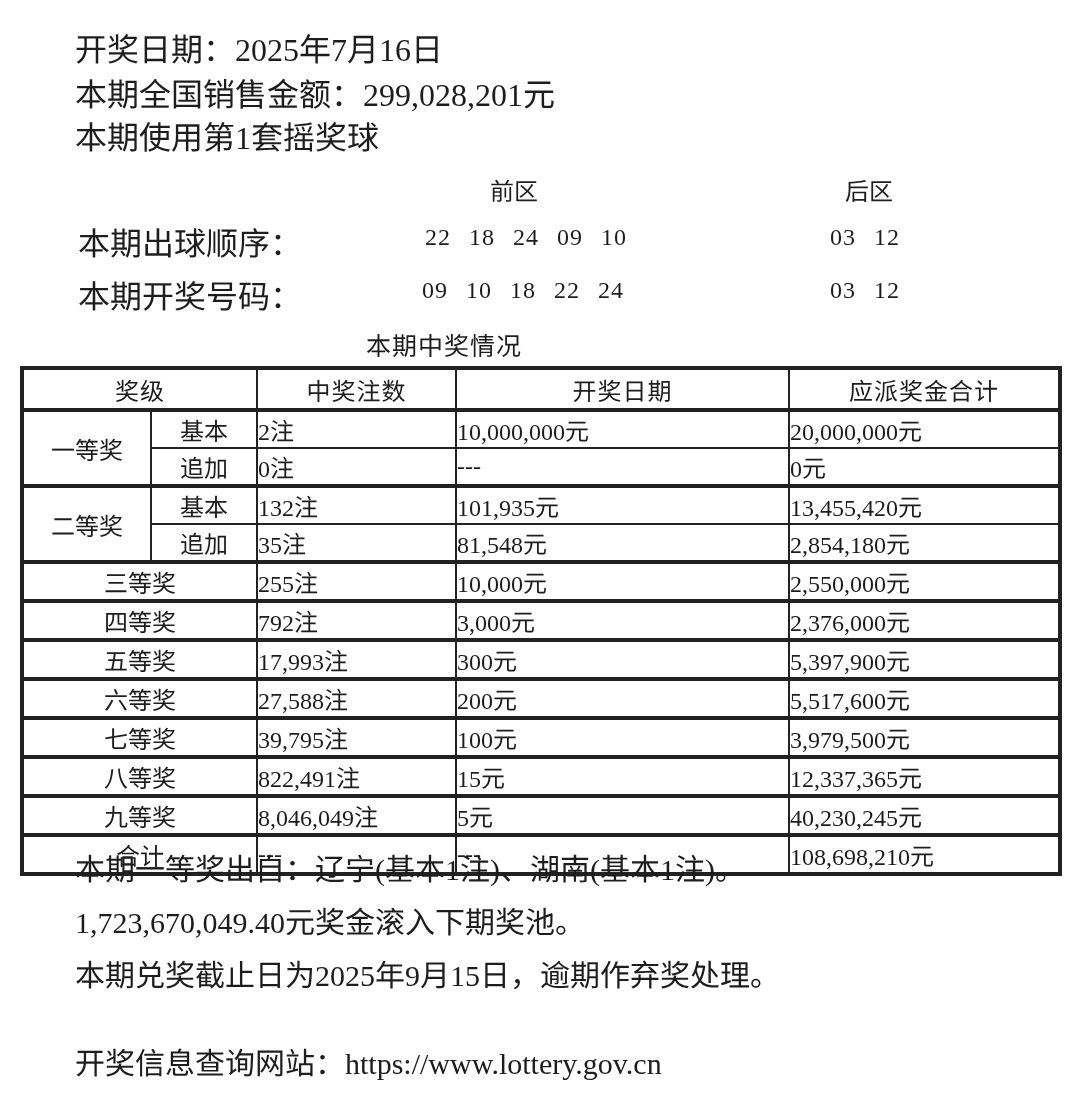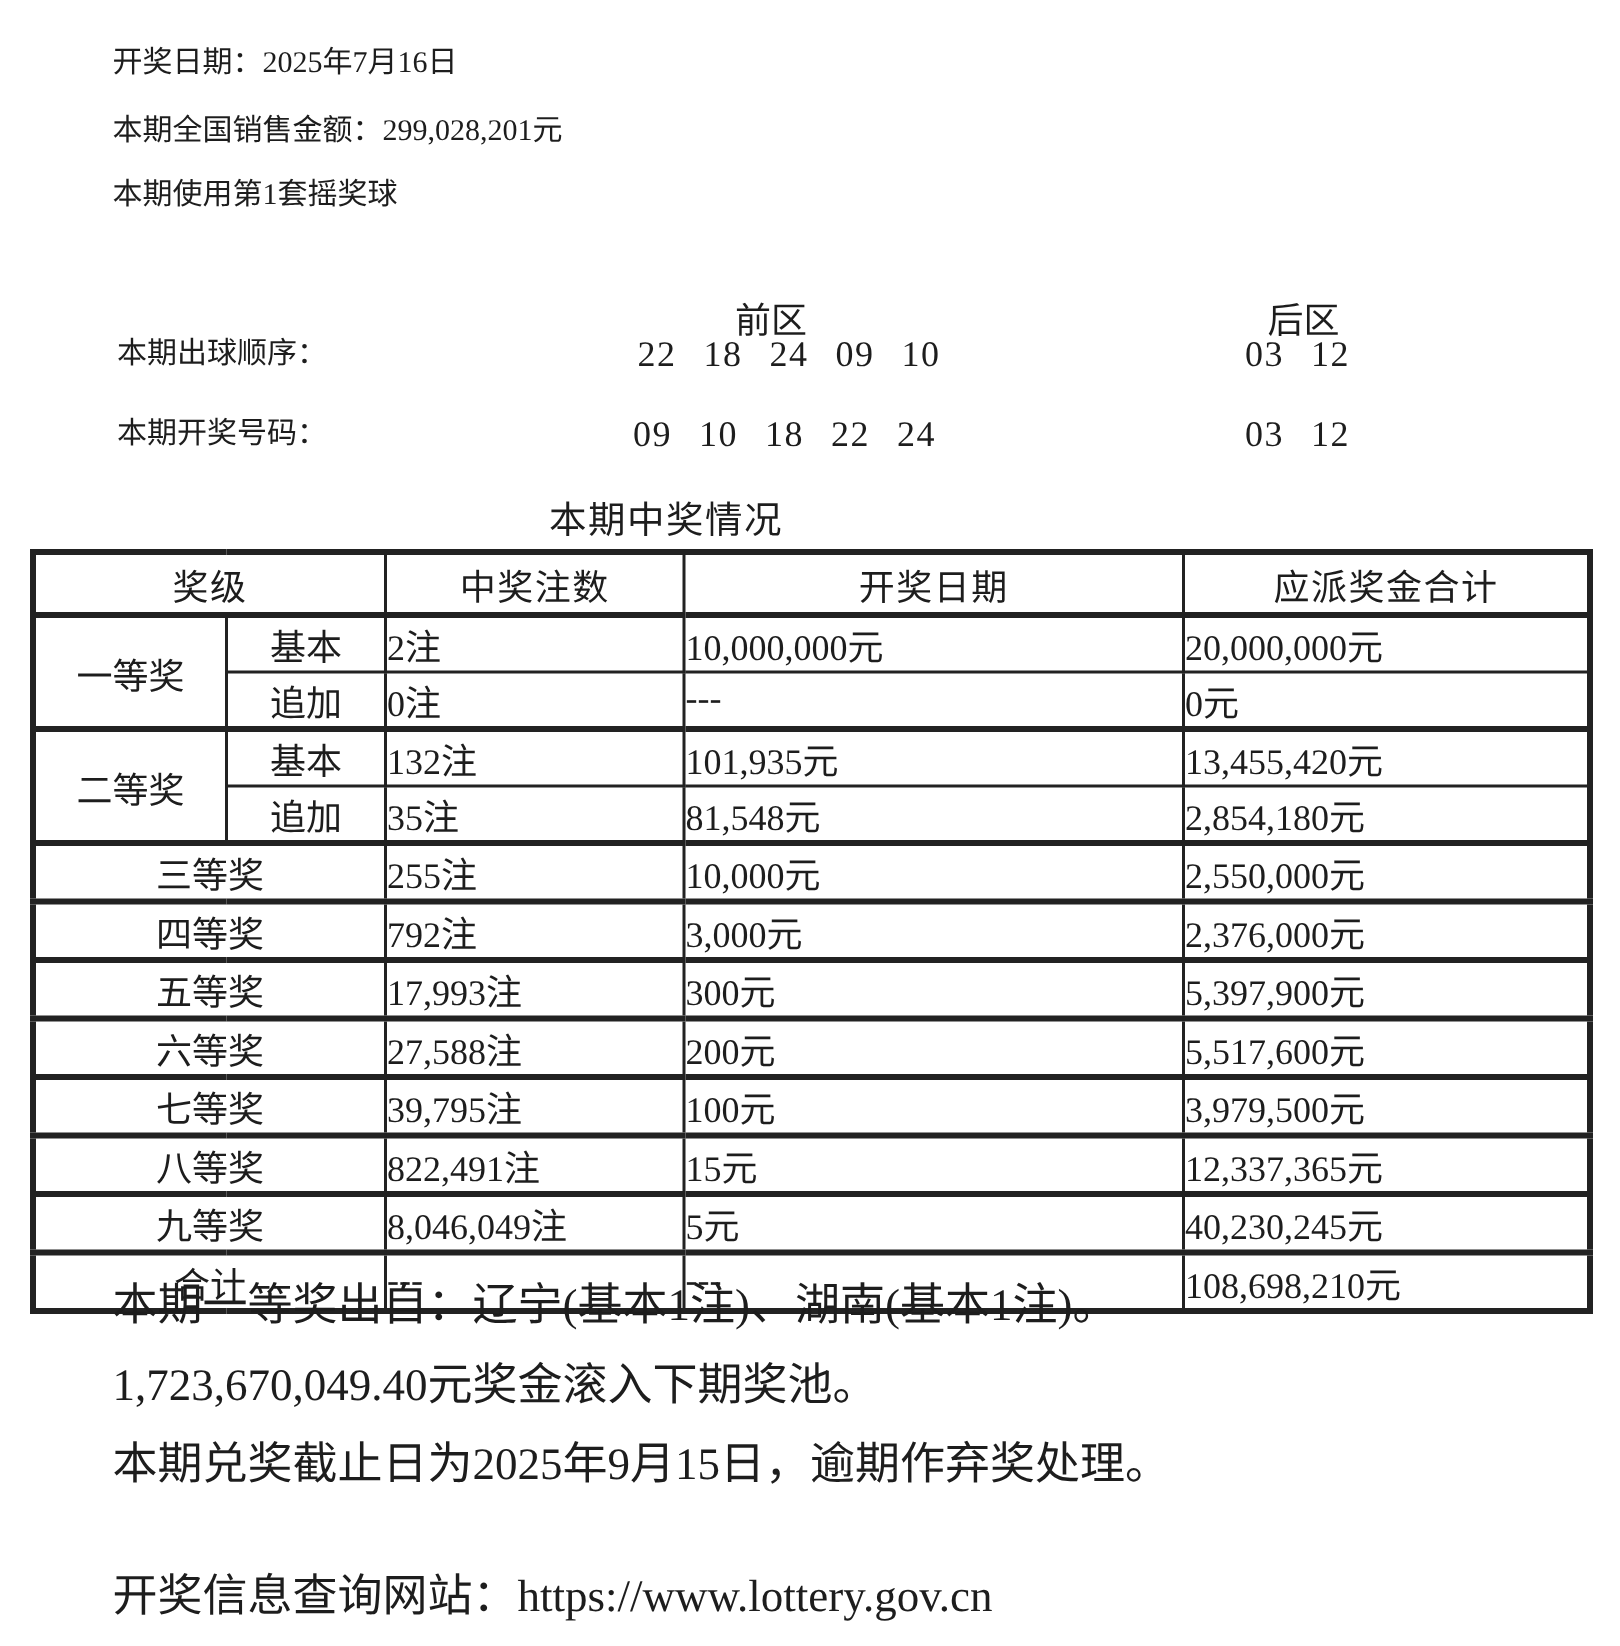--- a/index.html
+++ b/index.html
@@ -9,22 +9,22 @@
   body {
     width: 1080px;
     height: 1097px;
     background: #ffffff;
     font-family: "Liberation Serif", "DejaVu Serif", serif;
     color: #1d1d1d;
     position: relative;
     overflow: hidden;
   }
   .abs { position: absolute; white-space: pre; }
-  .line { font-size: 20px; line-height: 1.25; }
-  .zone-head { font-size: 24px; margin-top: 22px; }
+  .line { font-size: 32px; line-height: 1.25; }
+  .zone-head { font-size: 24px; }
   .nums {
     font-size: 24px;
     word-spacing: 11px;
     letter-spacing: 1px;
     font-family: Liberation Serif, serif;
   }
   .doc-title {
     left: 0;
     top: 326px;
     width: 888px;

